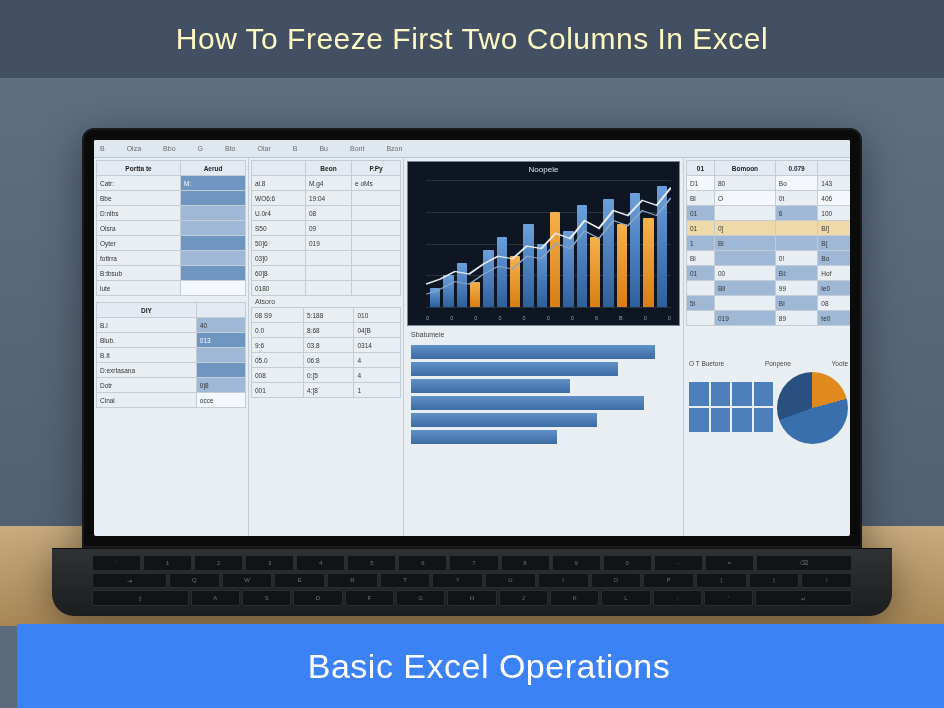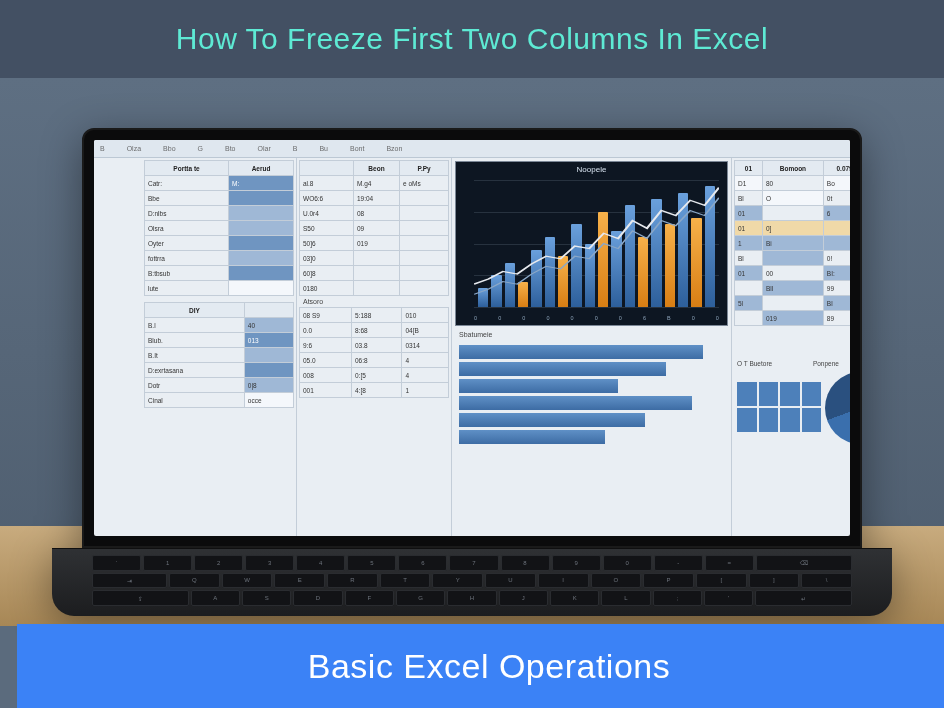--- a/index.html
+++ b/index.html
@@ -1,36 +1,36 @@
 <!DOCTYPE html>
 <html><head>
 <meta charset="utf-8">
 <style>
   * { margin: 0; padding: 0; box-sizing: border-box; }
   body { width: 944px; height: 708px; background: #5b6b7d; font-family: -apple-system, "Segoe UI", Arial, sans-serif; overflow: hidden; position: relative; }
 
   .topbar { width: 100%; height: 78px; background: #435063; display: flex; align-items: center; justify-content: center; }
-  .topbar h1 { color: #5eead4; font-size: 30px; font-weight: 500; letter-spacing: 0.5px; }
+  .topbar h1 { color: #fef9c3; font-size: 30px; font-weight: 500; letter-spacing: 0.5px; }
 
   .bottombar { position: absolute; left: 0; bottom: 0; width: 100%; height: 84px; background: #3b82f6; display: flex; align-items: center; justify-content: center; margin-left: 17px; }
   .bottombar h2 { color: #fff; font-size: 34px; font-weight: 400; letter-spacing: 0.5px; }
 
   .scene { position: absolute; top: 78px; left: 0; width: 944px; height: 548px; background: linear-gradient(#5e6f82, #4e5d6e); display: flex; align-items: flex-end; justify-content: center; }
 
   .desk { position: absolute; bottom: 0; width: 100%; height: 100px; background: linear-gradient(#c8ab7e, #a78756); }
 
   .laptop { position: absolute; bottom: 10px; width: 840px; display: flex; flex-direction: column; align-items: center; filter: drop-shadow(0 10px 20px rgba(0,0,0,0.4)); }
 
   .screen-bezel { width: 780px; height: 420px; background: #0b0b0c; border-radius: 12px 12px 0 0; padding: 10px; border: 2px solid #1a1a1a; }
   .screen { width: 100%; height: 100%; background: #e9eef3; border-radius: 2px; position: relative; overflow: hidden; display: flex; flex-direction: column; }
 
   .menu-row { height: 18px; background: #dfe7ef; border-bottom: 1px solid #bcc8d4; display: flex; align-items: center; padding: 0 6px; gap: 22px; font-size: 7px; color: #555; }
   .menu-item { opacity: .85; }
 
-  .sheet { flex: 1; display: grid; grid-template-columns: 155px 155px 280px 170px; gap: 0; position: relative; padding-left: 48px; }
+  .sheet { flex: 1; display: grid; grid-template-columns: 155px 155px 280px 170px; gap: 0; position: relative; }
   .panel { border-right: 1px solid #c3cdd8; padding: 2px; font-size: 7px; color: #333; }
 
   .table { width: 100%; border-collapse: collapse; }
   .table td, .table th { border: 1px solid #c3cdd8; padding: 1px 3px; height: 15px; font-size: 6.5px; overflow: hidden; white-space: nowrap; text-overflow: clip; }
   .table th { background: #e3eaf1; font-weight: 600; color: #222; }
   .table td.sel  { background: #6f95c1; color: #fff; }
   .table td.sel2 { background: #9fb8d6; }
   .table td.lt   { background: #f4f7fb; }
 
   .chart-panel { display: flex; flex-direction: column; gap: 3px; padding: 3px; }

